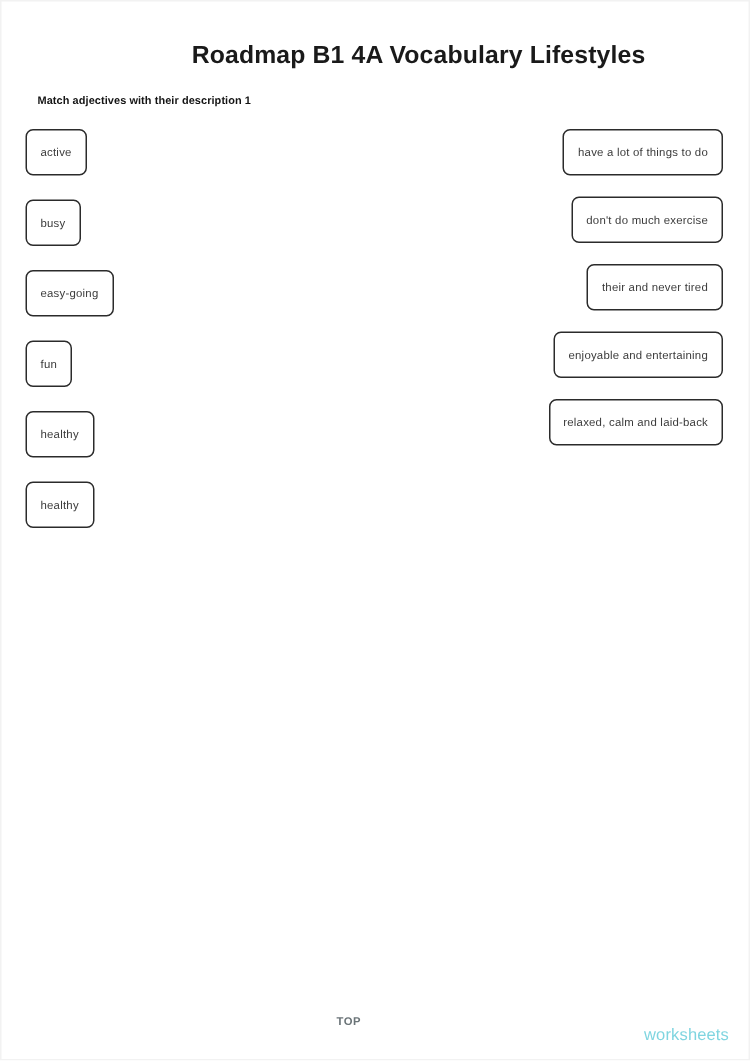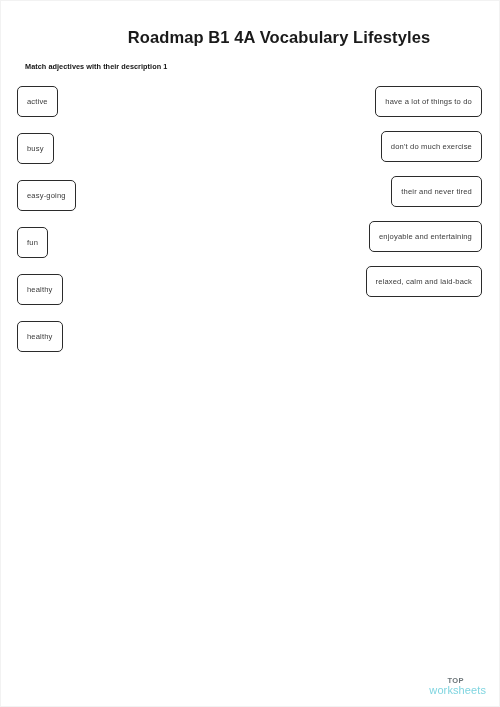--- a/index.html
+++ b/index.html
@@ -91,20 +91,21 @@
     box-sizing: border-box;
     line-height: 1.05;
   }
   #brand-top {
     display: block;
     font-size: 7.5px;
     font-weight: bold;
     color: #6b7478;
     letter-spacing: 0.4px;
     padding-right: 22px;
+    text-align: center;
   }
   #brand-worksheets {
     display: block;
     font-size: 11px;
     color: #7fd5e0;
     letter-spacing: 0.1px;
   }
 </style>
 </head>
 <body>

